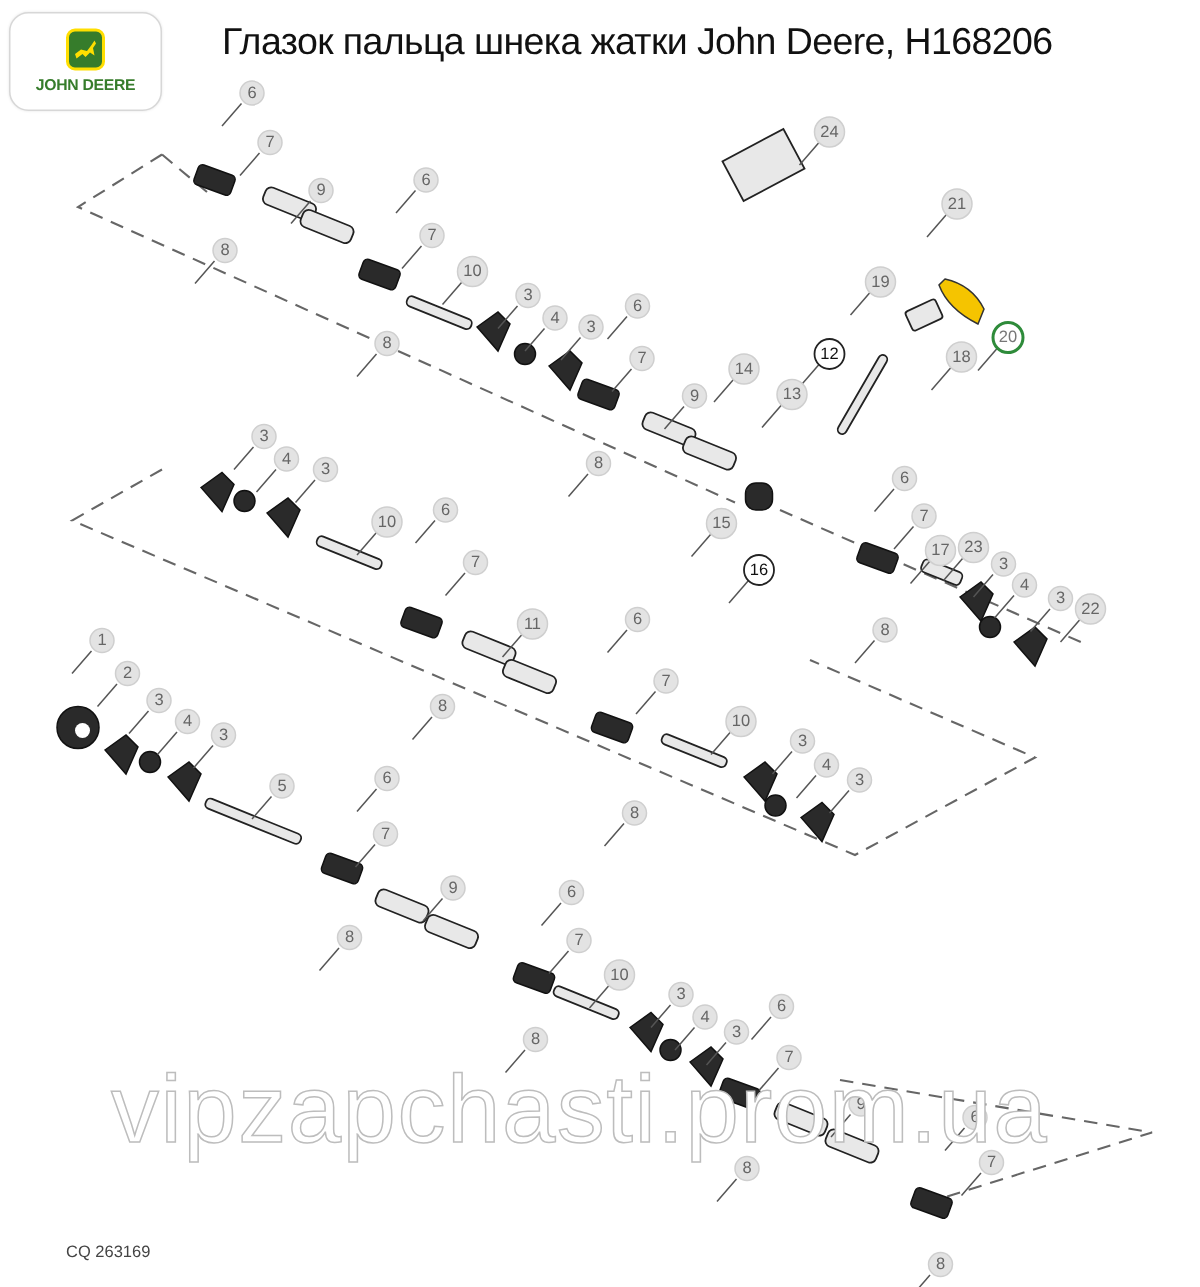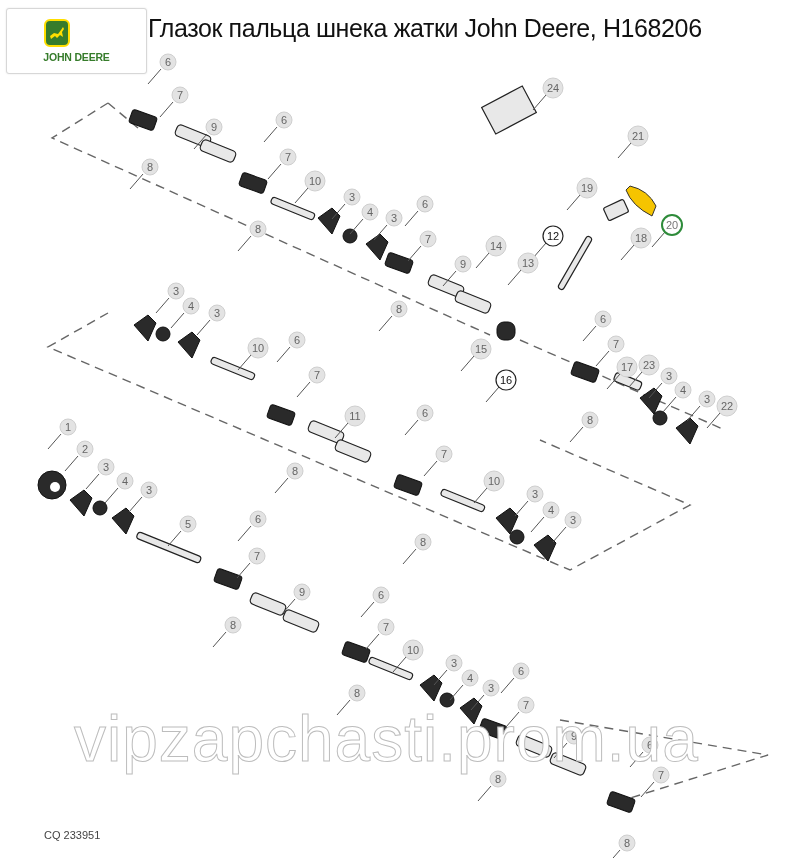--- a/index.html
+++ b/index.html
@@ -1,17 +1,17 @@
 <!DOCTYPE html>
 <html><head>
 <meta charset="utf-8">
 <style>
   html,body{margin:0;padding:0;background:#fff;}
   body{width:800px;height:858px;position:relative;overflow:hidden;font-family:"Liberation Sans",sans-serif;}
-  .logo-box{position:absolute;left:6px;top:8px;width:100px;height:64px;border:1px solid #d7d7d7;border-radius:3px;background:#fff;box-shadow:0 0 2px #e5e5e5;padding-left:39px;}
+  .logo-box{position:absolute;left:6px;top:8px;width:100px;height:64px;border:1px solid #d7d7d7;border-radius:13px;background:#fff;box-shadow:0 0 2px #e5e5e5;}
   .logo-mark{position:absolute;left:37px;top:10px;width:26px;height:28px;background:#367c2b;border-radius:6px;border:2px solid #ffde00;box-sizing:border-box;}
   .logo-mark svg{position:absolute;left:2px;top:3px;}
   .logo-text{position:absolute;left:0;right:0;top:42px;text-align:center;color:#367c2b;font-weight:bold;font-size:10.5px;letter-spacing:-0.2px;}
   .title{position:absolute;left:148px;top:14px;font-size:25px;font-weight:normal;color:#111;white-space:nowrap;letter-spacing:-0.4px;}
   svg#diagram{position:absolute;left:0;top:0;}
   .callout circle{fill:#e3e3e3;stroke:#cfcfcf;stroke-width:1;}
   .callout text{font-family:"Liberation Sans",sans-serif;font-size:11px;fill:#666;text-anchor:middle;dominant-baseline:central;}
   .callout.outline circle{fill:#fff;stroke:#222;stroke-width:1.2;}
   .callout.outline text{fill:#111;}
   .callout.hl circle{fill:#fff;stroke:#2e8b3a;stroke-width:2;}
@@ -462,13 +462,13 @@
       </g>
       <g class="callout">
         <line class="leader" x1="620" y1="850" x2="607" y2="865"></line>
         <circle cx="627" cy="843" r="8"></circle>
         <text x="627" y="843">8</text>
       </g>
     </g>
 </svg>
 
 <div class="watermark">vipzapchasti.prom.ua</div>
-<div class="ref">CQ 233951</div>
+<div class="ref">CQ 263169</div>
 
 </body></html>

